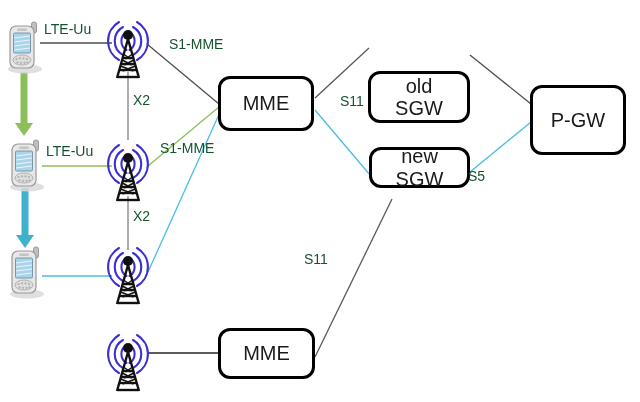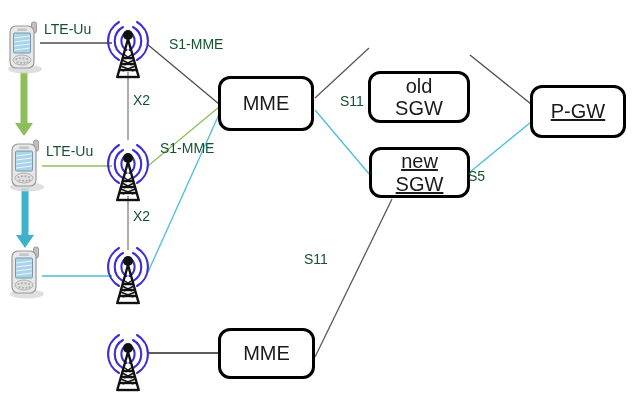--- a/index.html
+++ b/index.html
@@ -94,25 +94,25 @@
     </svg>
 
   <div id="nodes-layer">
       <div class="node-box" style="left: 218px; top: 76px; width: 96px; height: 55px;">
         <span>MME</span>
       </div>
       <div class="node-box" style="left: 368px; top: 27px; width: 102px; height: 52px; margin-top: 44px;">
         <span>old</span>
         <span class="line2">SGW</span>
       </div>
-      <div class="node-box" style="left: 369px; top: 147px; width: 101px; height: 51px; text-decoration: underline;">
+      <div class="node-box" style="left: 369px; top: 147px; width: 101px; height: 41px;">
         <span>new</span>
         <span class="line2">SGW</span>
       </div>
-      <div class="node-box" style="left: 530px; top: 85px; width: 96px; height: 53px; text-decoration: underline;">
+      <div class="node-box" style="left: 530px; top: 85px; width: 96px; height: 70px;">
         <span>P-GW</span>
       </div>
       <div class="node-box" style="left: 218px; top: 328px; width: 97px; height: 51px;">
         <span>MME</span>
       </div>
     </div>
   <div id="icons-layer">
       <div class="tower" style="left: 97px; top: 12px;"><svg viewBox="0 0 62 68" width="62" height="68">
           <g fill="none" stroke="#3b2fd4" stroke-width="2.1" stroke-linecap="round">
             <path d="M22 10 A22 22 0 0 0 22 48"></path>

